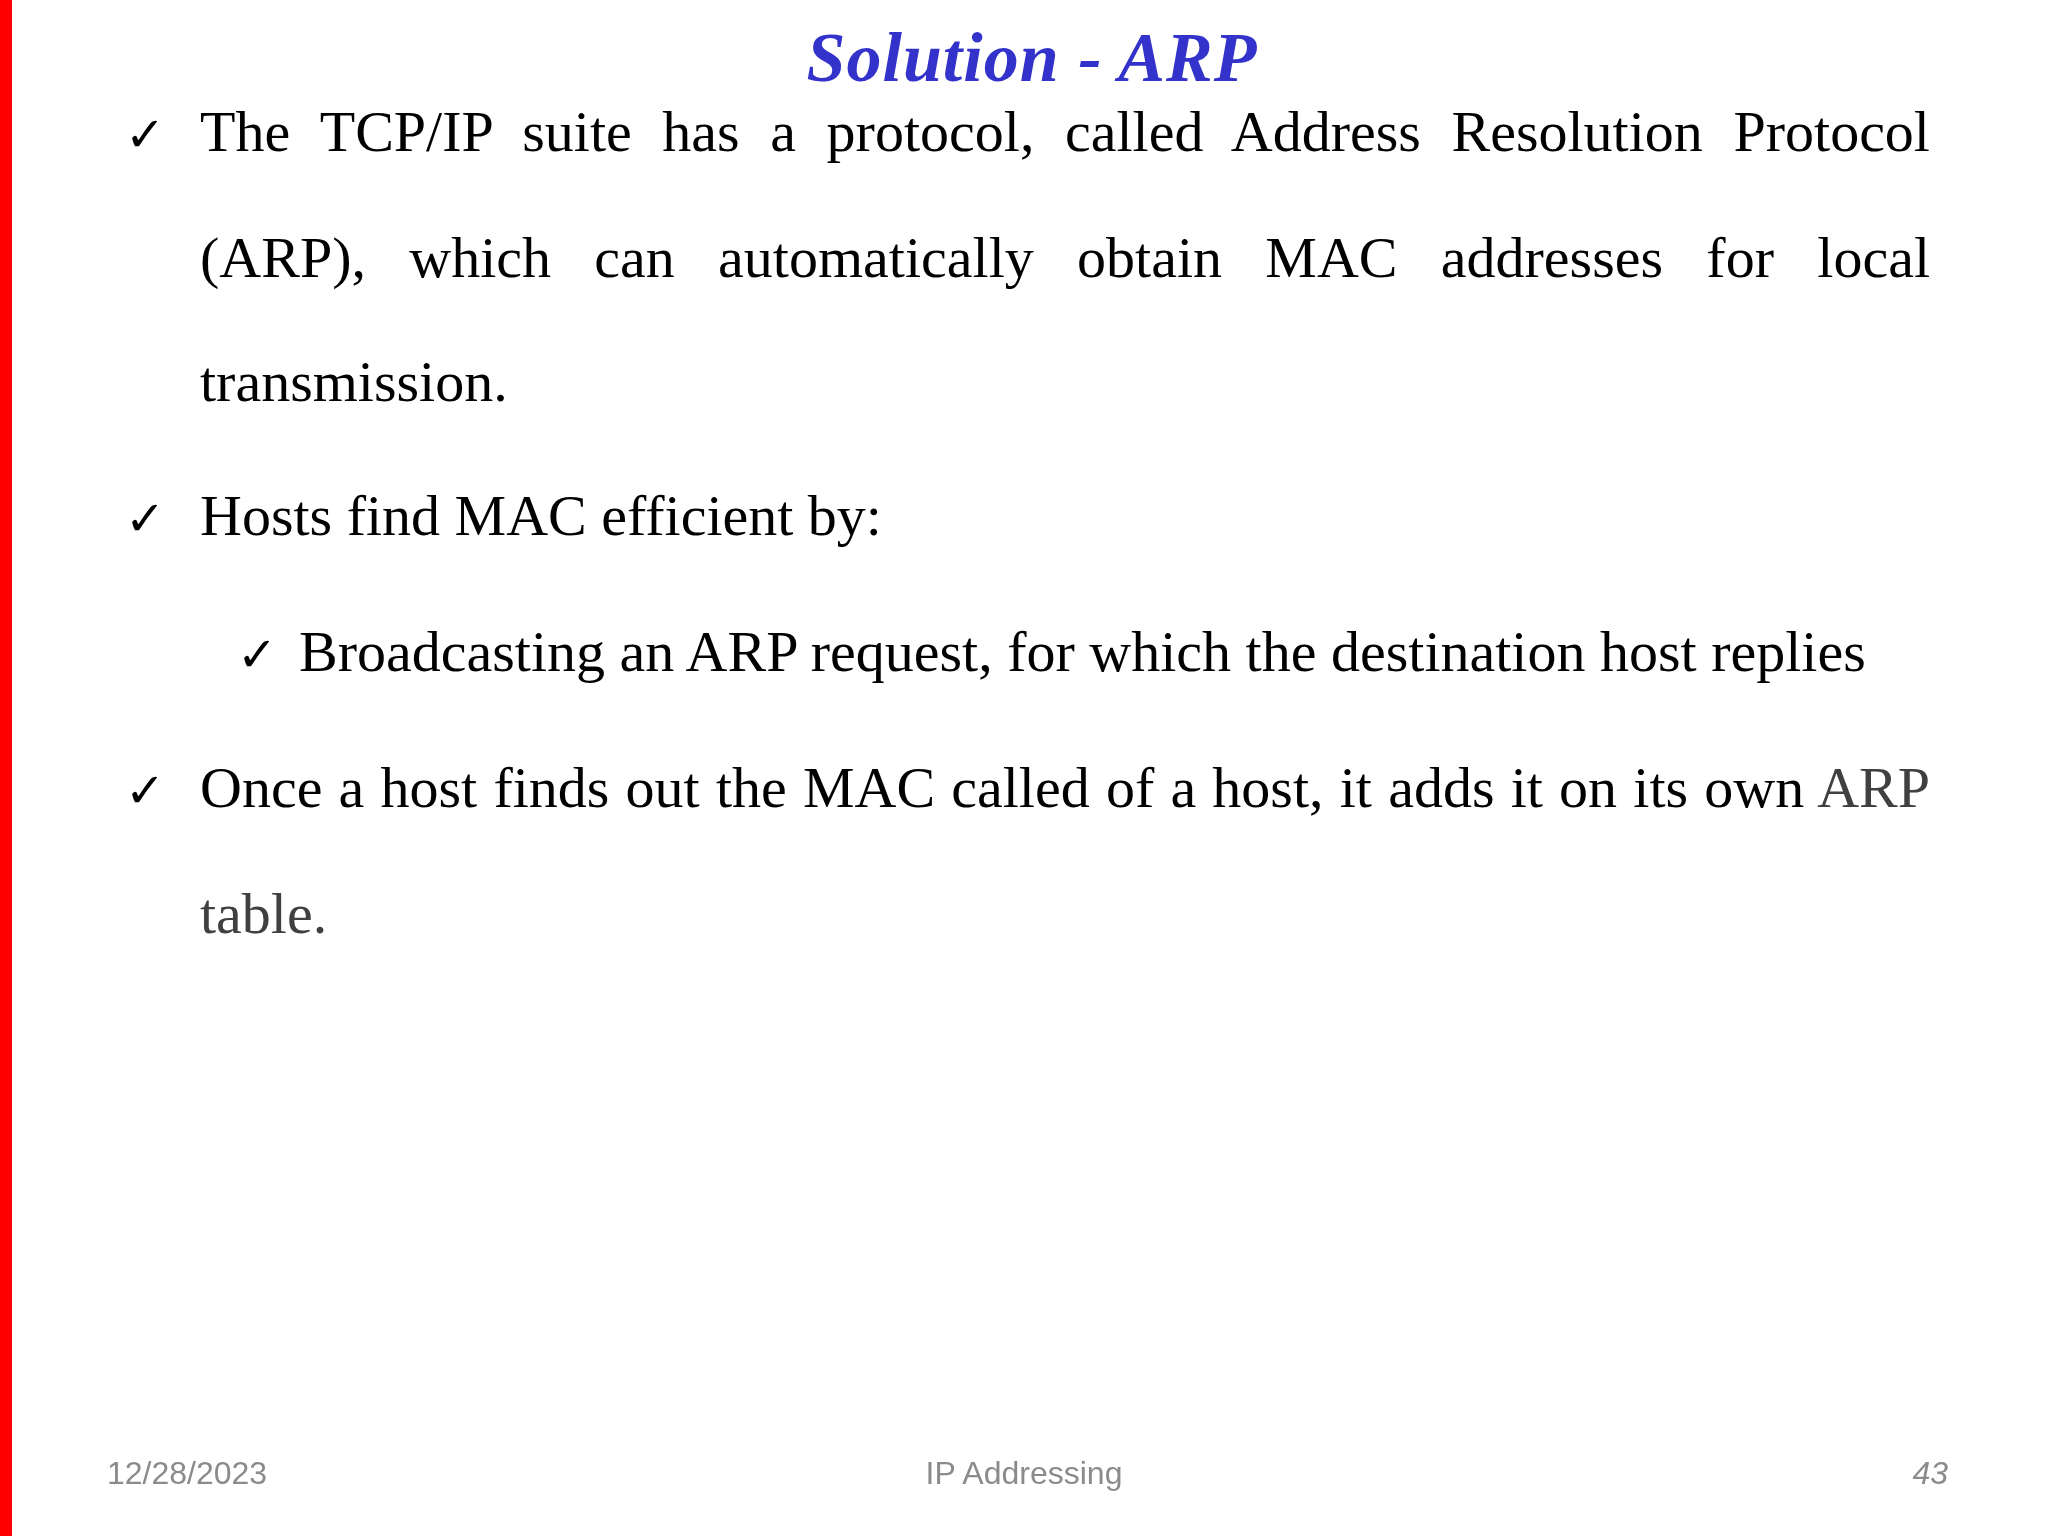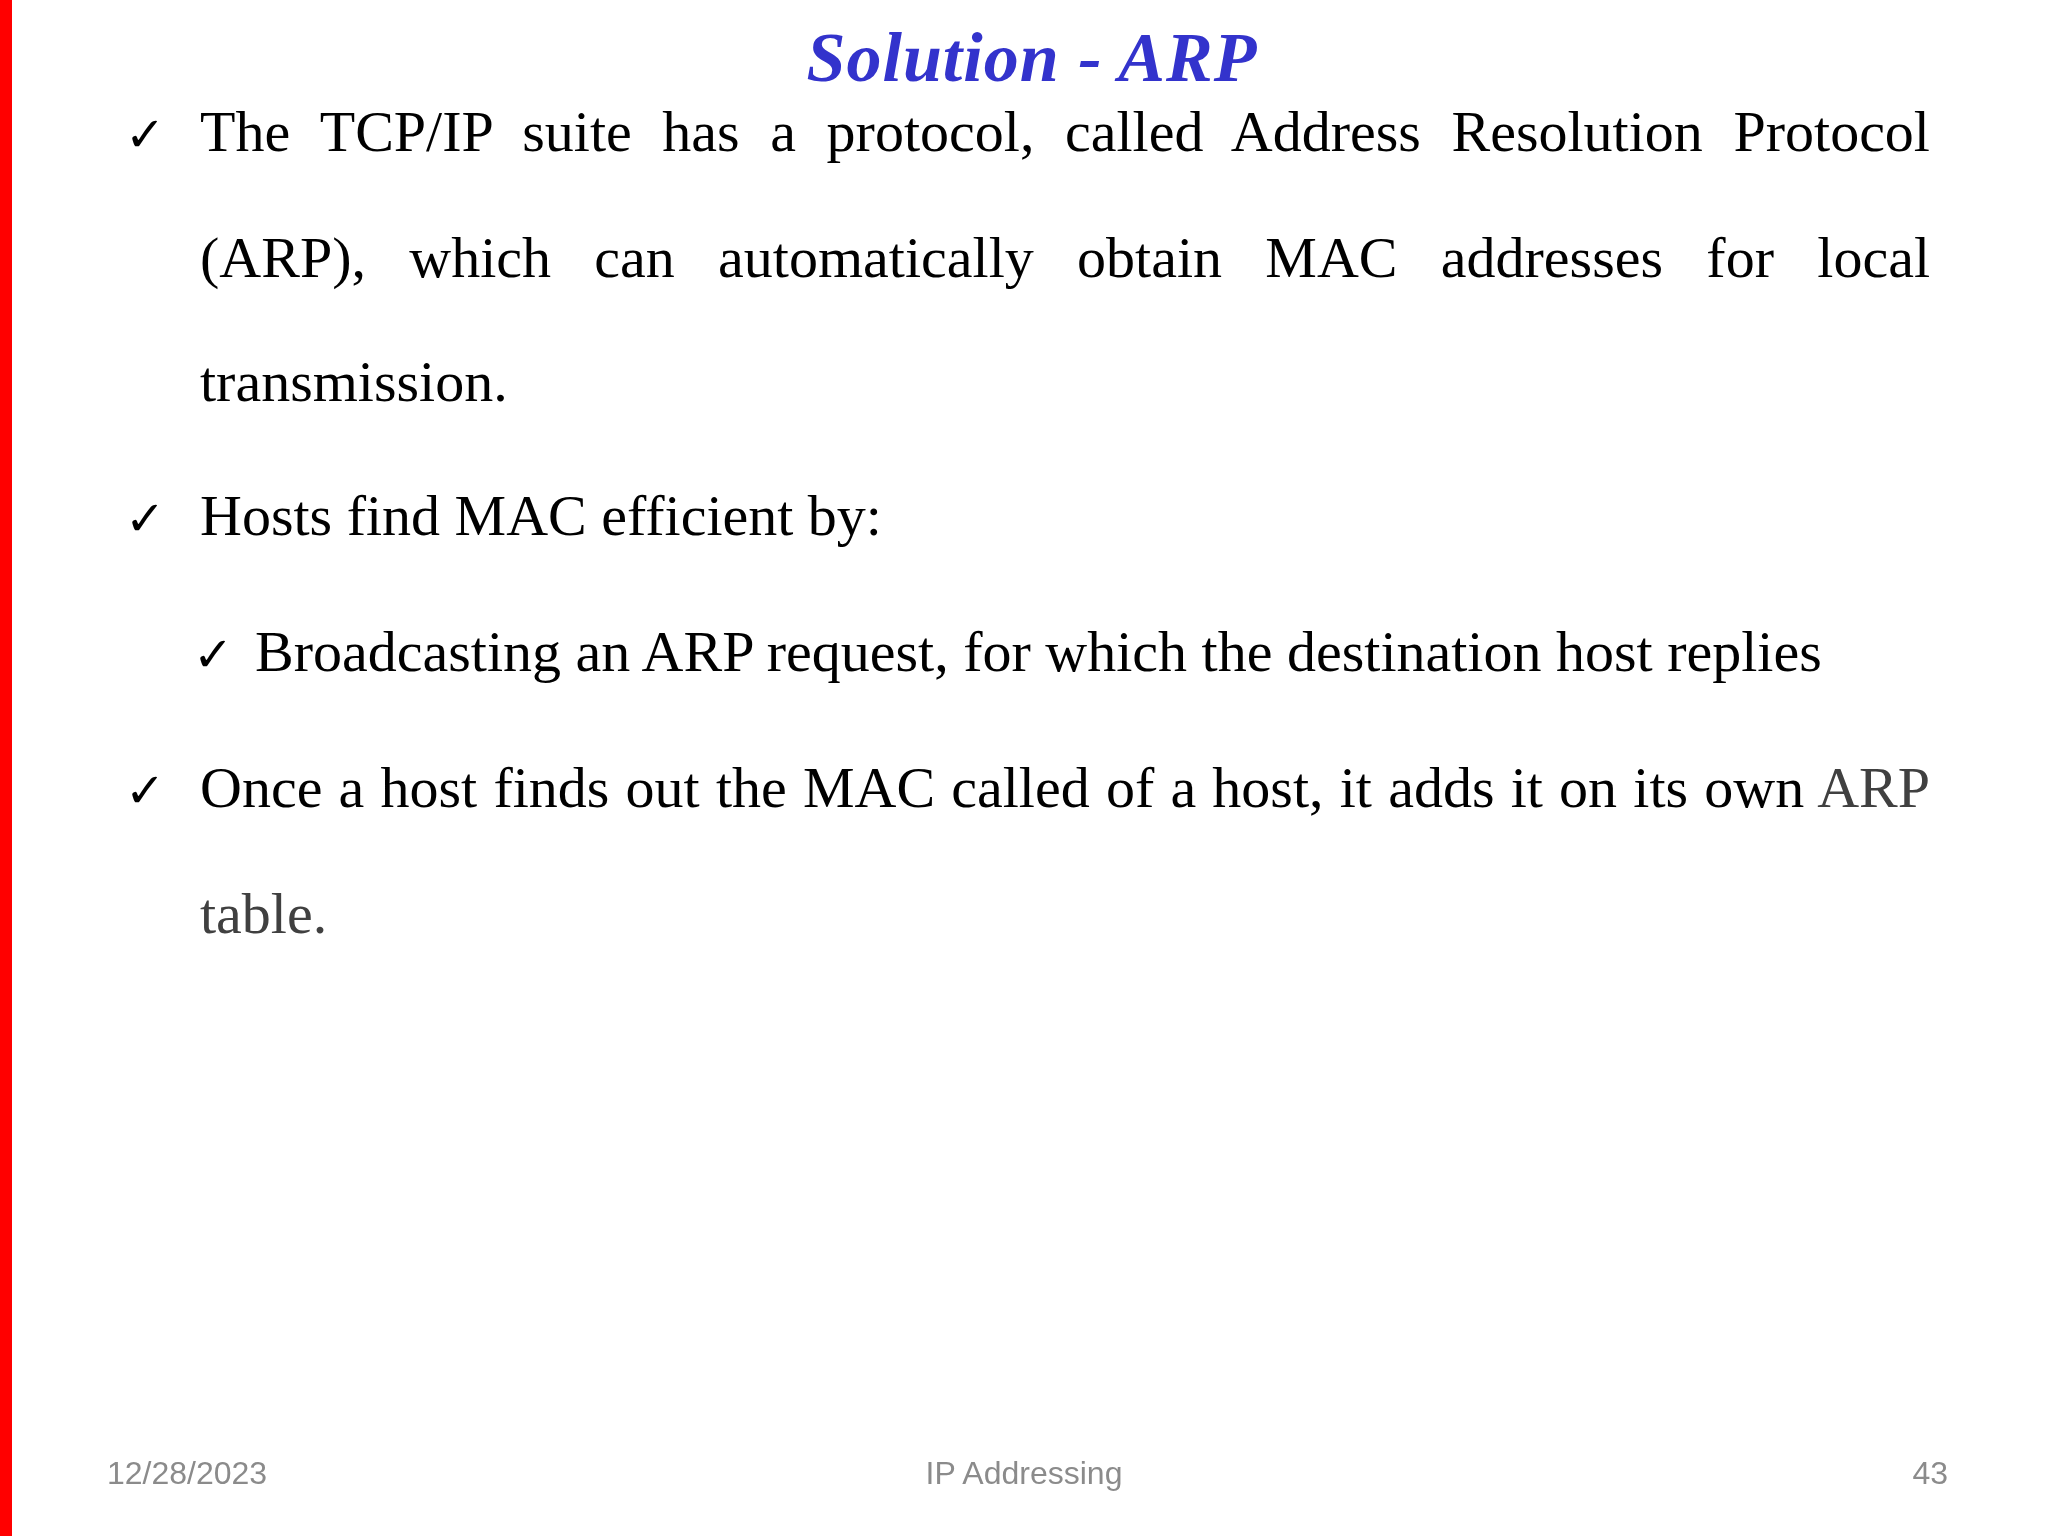--- a/index.html
+++ b/index.html
@@ -30,41 +30,41 @@
     z-index:1;
   }
   .bullet{
     font-size:58px;
     line-height:124px;
     color:#000000;
     text-align:justify;
     margin:0 0 10px 0;
   }
   .l1{padding-left:75px;text-indent:-75px;}
-  .l2{margin-left:68px;padding-left:62px;text-indent:-62px;width:1631px;}
+  .l2{margin-left:112px;padding-left:62px;text-indent:-62px;width:1631px;}
   .check{
     display:inline-block;
     text-indent:0;
     width:75px;
     font-family:"DejaVu Sans","Liberation Sans",sans-serif;
     font-weight:bold;
     font-size:48px;
   }
   .l2 .check{width:62px;}
   .hl{color:#0000ee;}
   .footer{
     position:absolute;top:1455px;left:0;width:100%;height:60px;
     z-index:0;
     font-family:"Liberation Sans","DejaVu Sans",sans-serif;
     font-size:32px;
     color:#8b8b8b;
   }
   .f-center{position:absolute;left:0;top:0;width:100%;text-align:center;}
   .f-date{position:absolute;left:107px;top:0;}
-  .f-page{position:absolute;right:100px;top:0;}
+  .f-page{position:absolute;right:100px;top:0;font-style:italic;}
 </style>
 </head>
 <body>
 
 <div class="slide">
 
   <div class="accent-bar" style="background-color: rgb(255, 0, 0);"></div>
 
   <h1 class="title" style="color: rgb(51, 51, 204);">Solution - ARP</h1>
 

